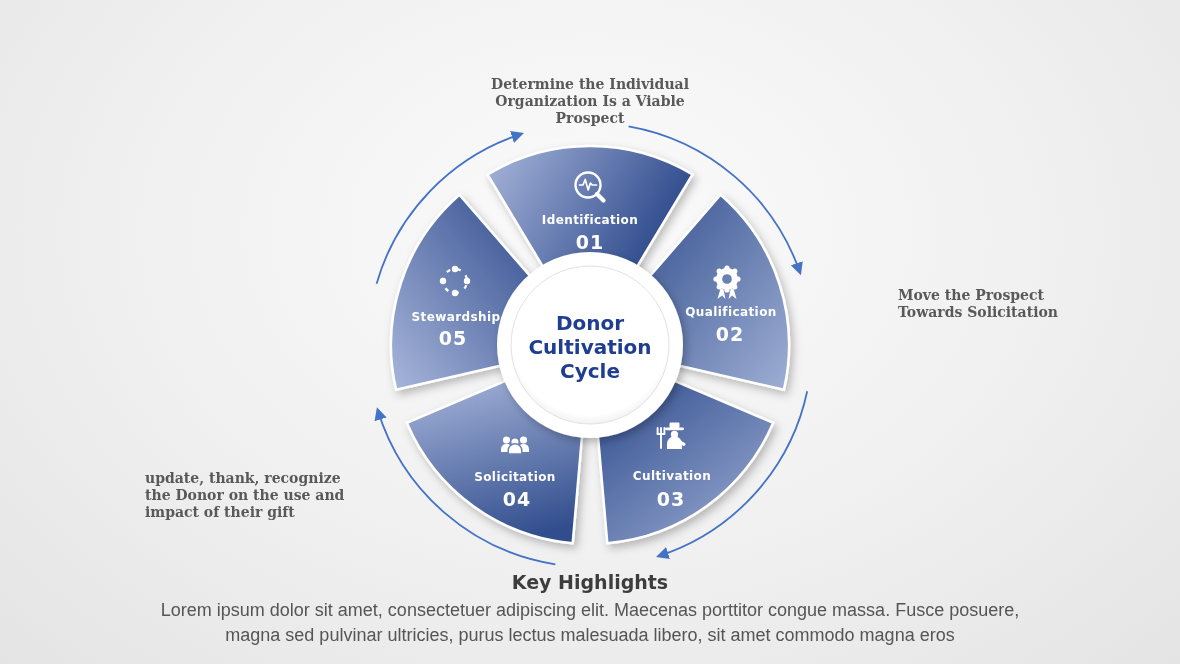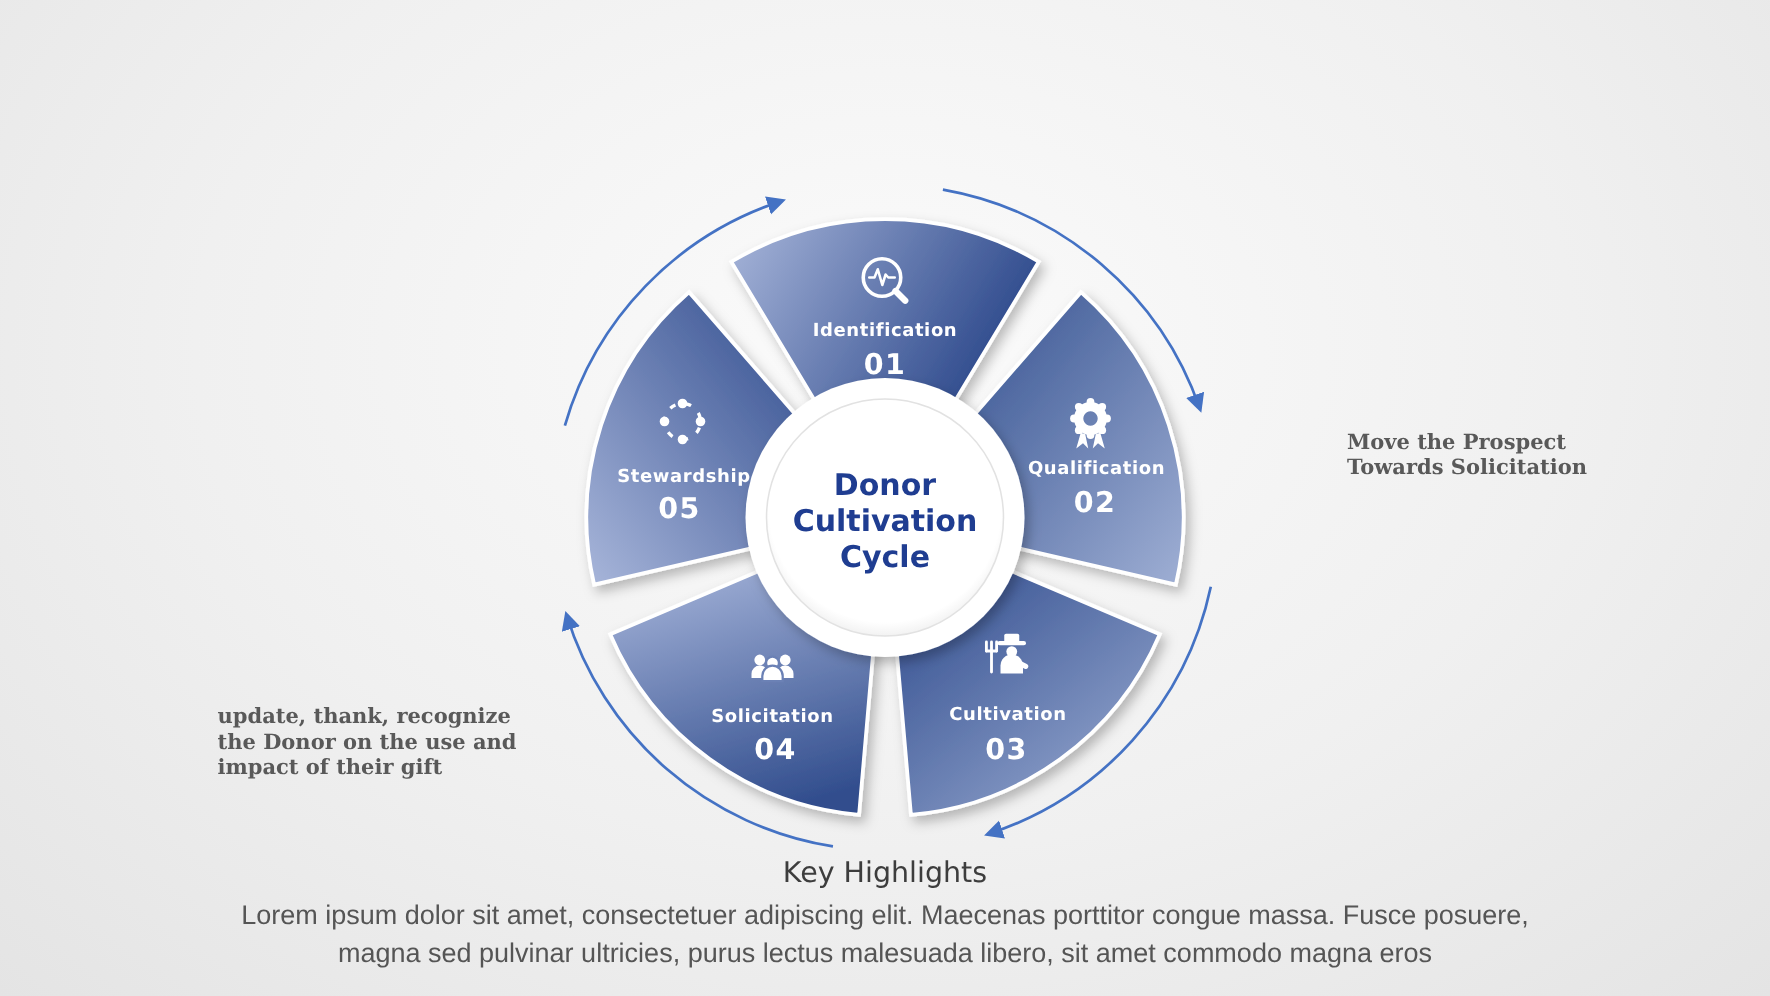--- a/index.html
+++ b/index.html
@@ -18,21 +18,21 @@
     font-family:"DejaVu Serif", serif; font-weight:bold;
     font-size:14px; line-height:1.22; color:#595959;
   }
   .ann-top{ left:430px; top:76px; width:320px; text-align:center;}
   .ann-left{ left:130px; top:283px; width:250px; text-align:left;}
   .ann-right{ left:898px; top:287px; width:250px; text-align:left;}
   .ann-bl{ left:145px; top:470px; width:250px; text-align:left;}
   .ann-br{ left:870px; top:472px; width:250px; text-align:left;}
   .kh-heading{
     position:absolute; left:0; top:571px; width:1180px; text-align:center;
-    font-size:19px; font-weight:normal; color:#3d3d3d;
+    font-size:19px; font-weight:bold; color:#3d3d3d;
   }
   .kh-body{
     position:absolute; left:90px; top:598px; width:1000px; text-align:center;
     white-space:pre-line; font-family:"Liberation Sans", sans-serif;
     font-size:18px; line-height:1.38; color:#555555;
   }
   svg.diagram{ position:absolute; left:0; top:0; }
   .segname{ font-family:"DejaVu Sans", sans-serif; font-weight:bold; font-size:12px;
             letter-spacing:0.4px; fill:#ffffff; text-anchor:middle;}
   .segnum{ font-family:"DejaVu Sans", sans-serif; font-weight:bold; font-size:19px;
@@ -40,20 +40,23 @@
   .hubline{ font-family:"DejaVu Sans", sans-serif; font-weight:bold; font-size:20px;
             fill:#1f3d91; text-anchor:middle;}
   .wedge{ stroke:#ffffff; stroke-width:2.5; }
 </style>
 </head>
 <body>
 
 <div class="slide">
 
 
+  <div class="ann ann-top">Determine the Individual
+Organization Is a Viable
+Prospect</div>
   <div class="ann ann-right">Move the Prospect
 Towards Solicitation</div>
   <div class="ann ann-bl">update, thank, recognize
 the Donor on the use and
 impact of their gift</div>
 
   <svg class="diagram" width="1180" height="664" viewBox="0 0 1180 664">
     <defs>
       <linearGradient id="gIdent" x1="0" y1="0" x2="1" y2="0.4">
         <stop offset="0" stop-color="#a8b6da"></stop>

